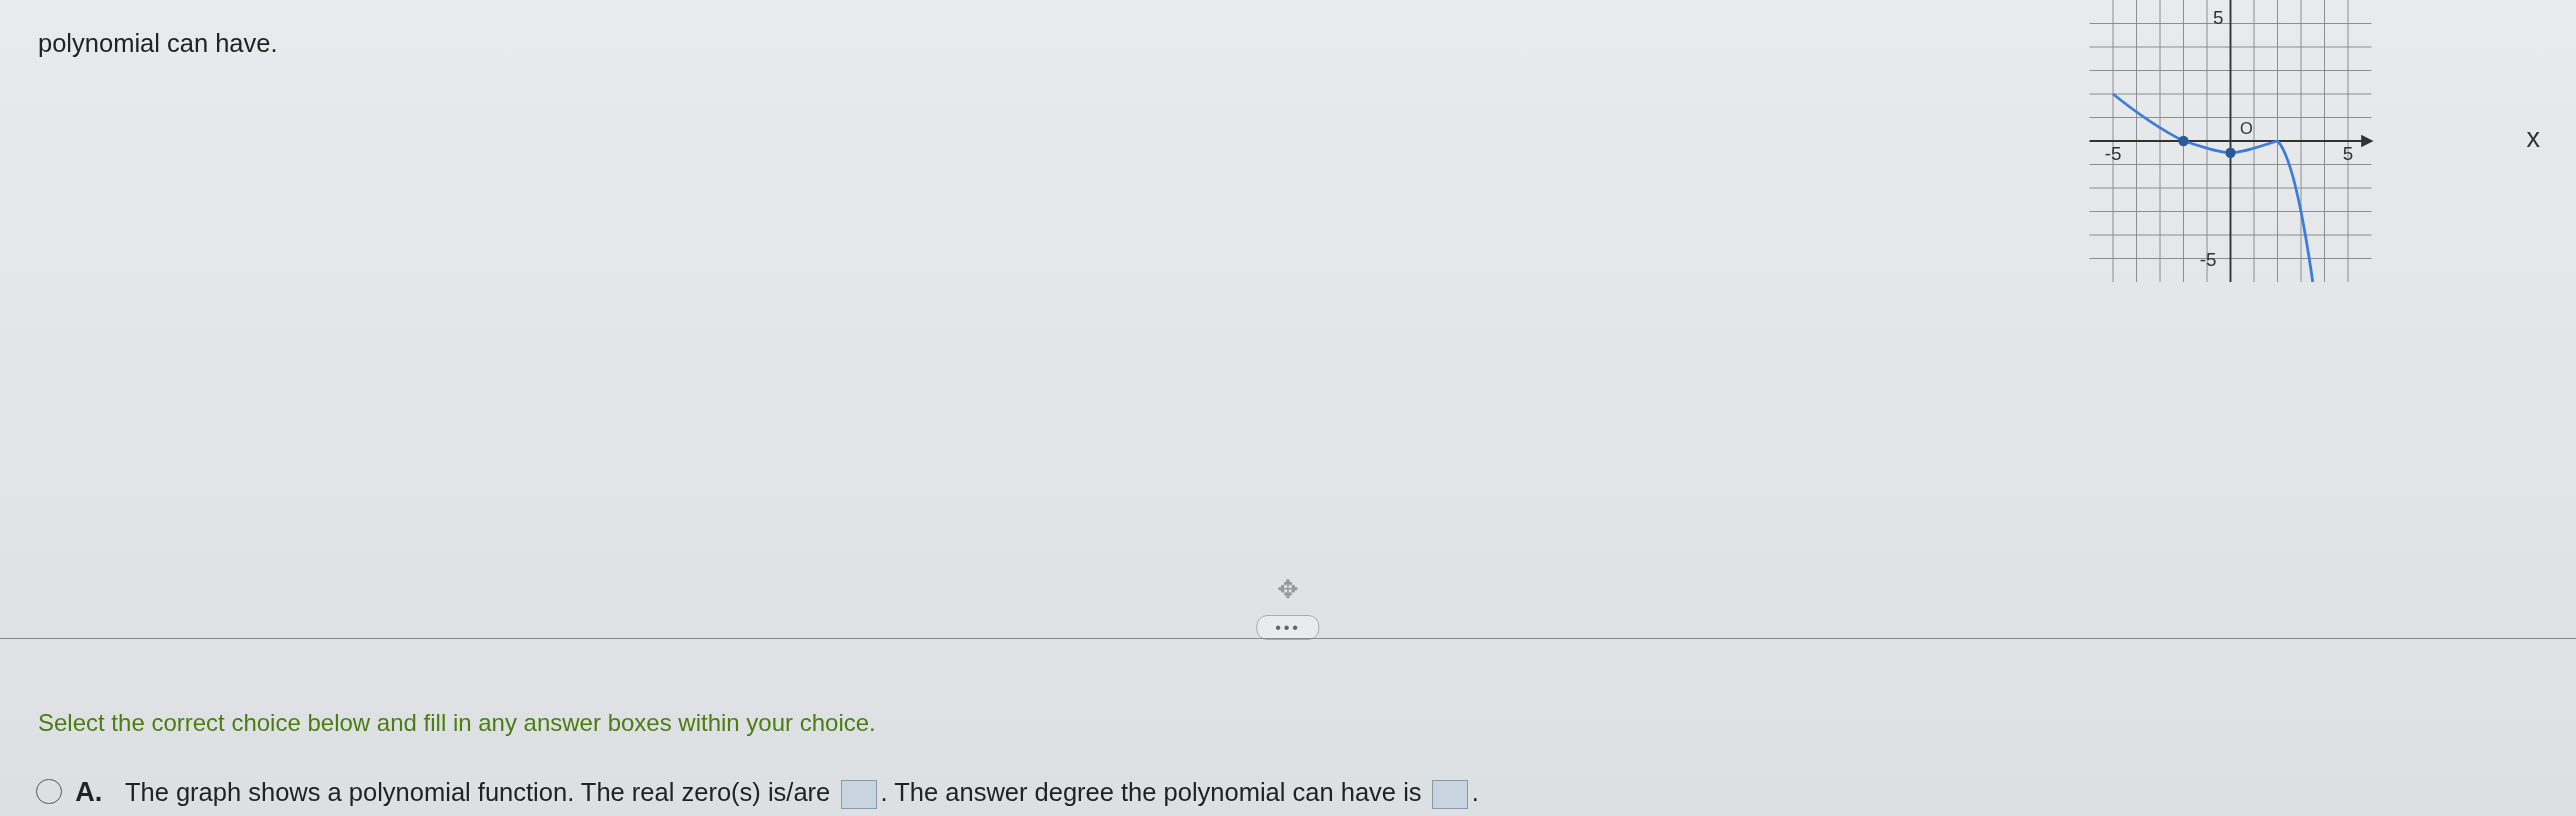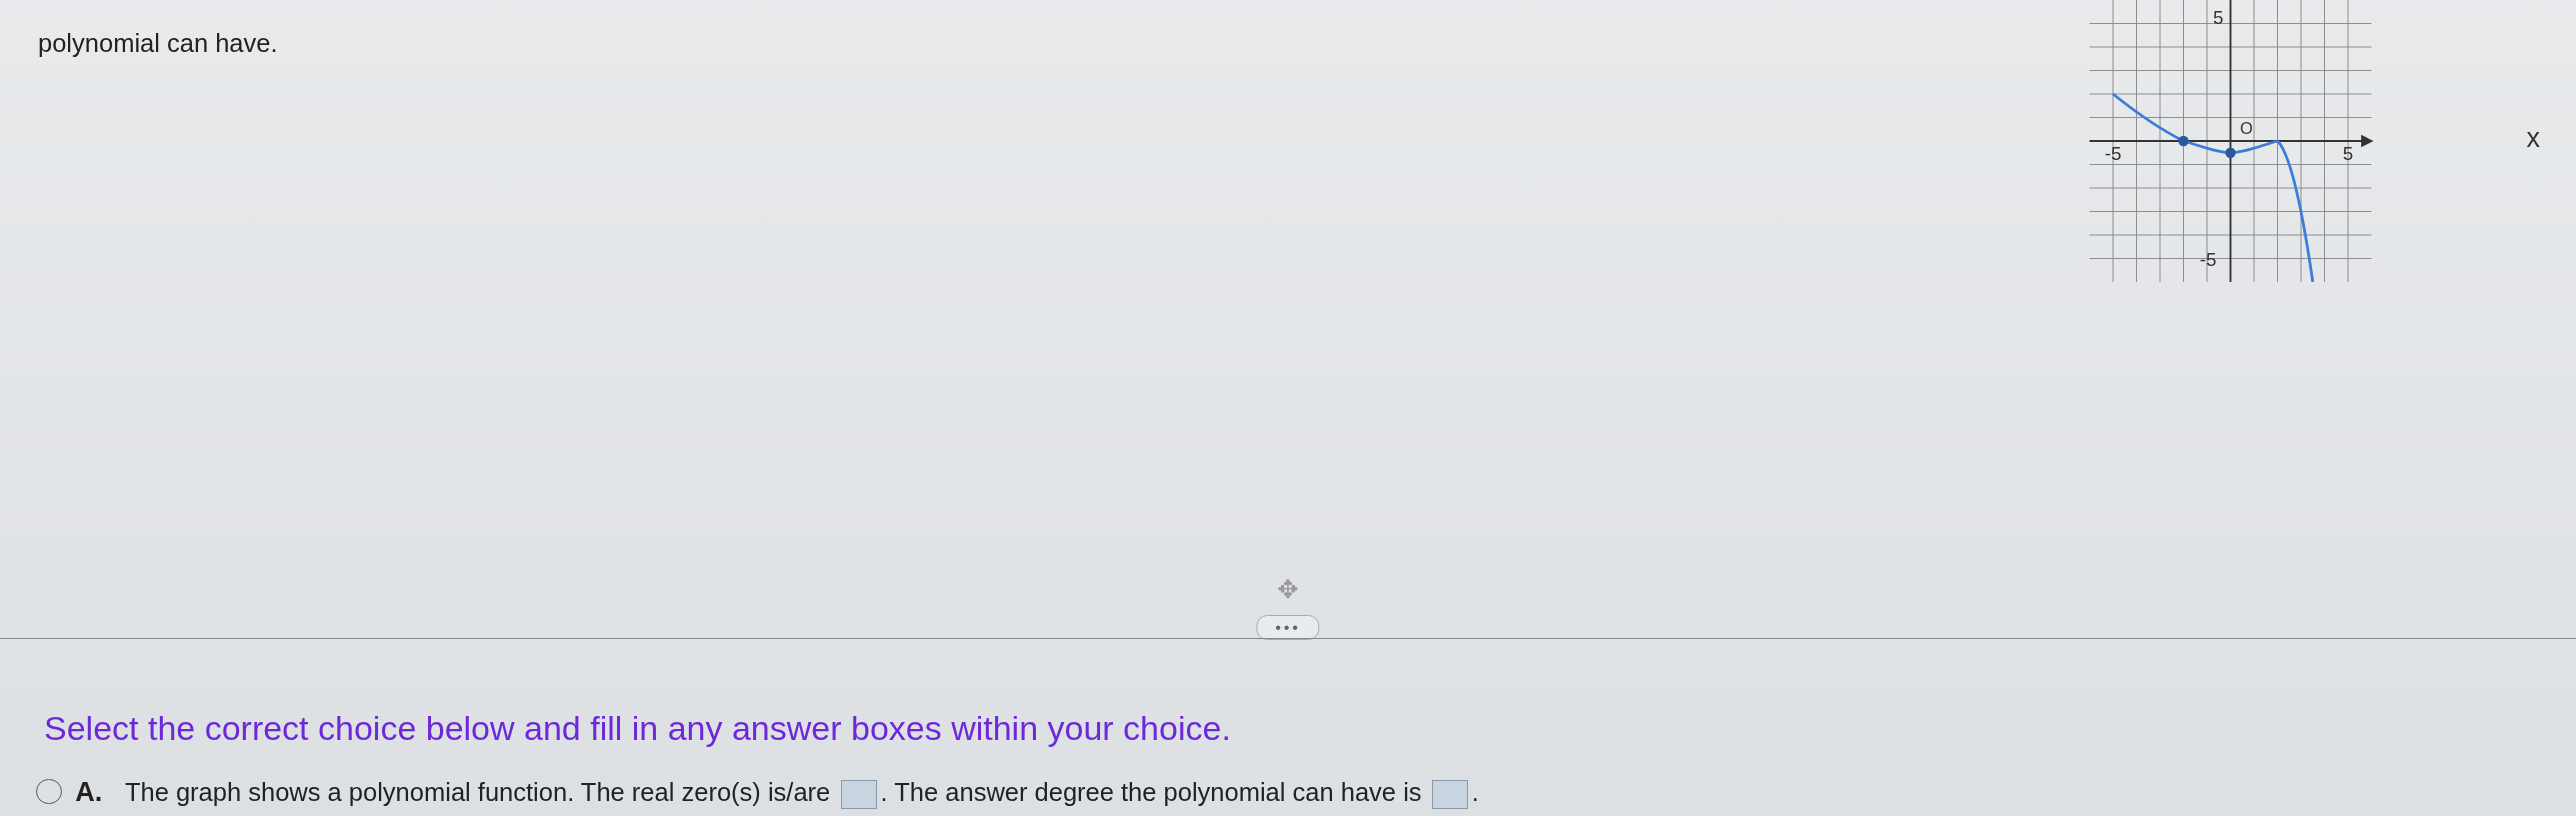--- a/index.html
+++ b/index.html
@@ -73,23 +73,23 @@
       padding: 1.8px 18px;
       font-size: 16.4px;
       color: #666;
       background: rgba(255,255,255,0.3);
       cursor: pointer;
       letter-spacing: 2.7px;
     }
     .instruction-text {
       position: absolute;
       top: 709px;
-      left: 44px;
-      font-size: 34px;
-      color: #6d28d9;
+      left: 38px;
+      font-size: 24px;
+      color: #4d7c0f;
     }
     .choice-row {
       position: absolute;
       top: 775px;
       left: 36px;
       display: flex;
       align-items: flex-start;
       gap: 13.7px;
     }
     .radio-button {

